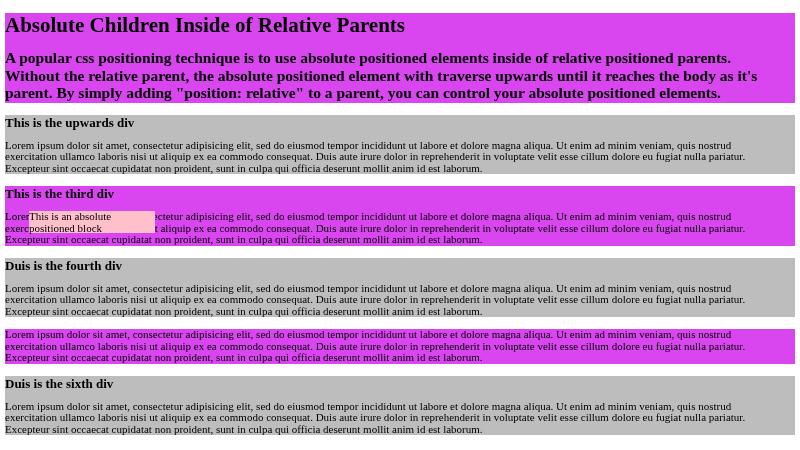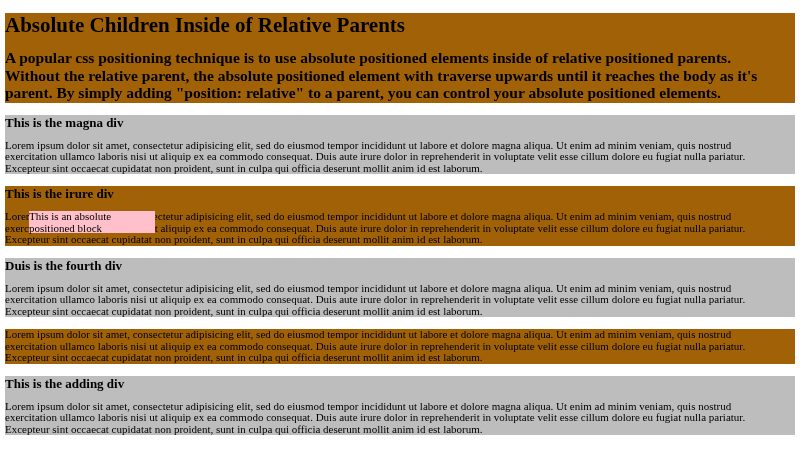--- a/index.html
+++ b/index.html
@@ -13,21 +13,21 @@
     body {
       font-family: "Liberation Serif", "DejaVu Serif", serif;
       color: #000;
       padding: 13px 5px 0 5px;
       box-sizing: border-box;
     }
     .block {
       position: relative;
       margin: 0 0 12px 0;
     }
-    .block.light { background: #a16207; }
+    .block.light { background: #d946ef; }
     .block.dark { background: #bdbdbd; }
 
     .intro h1 {
       font-size: 21px;
       font-weight: bold;
       margin: 0;
       padding: 0;
       line-height: 24px;
     }
     .intro h2 {
@@ -64,35 +64,35 @@
   </style>
 </head>
 <body>
 
 <div class="block light intro">
   <h1>Absolute Children Inside of Relative Parents</h1>
   <h2>A popular css positioning technique is to use absolute positioned elements inside of relative positioned parents. Without the relative parent, the absolute positioned element with traverse upwards until it reaches the body as it's parent. By simply adding "position: relative" to a parent, you can control your absolute positioned elements.</h2>
 </div>
 
 <div class="block dark section">
-  <h3>This is the magna div</h3>
+  <h3>This is the upwards div</h3>
   <p>Lorem ipsum dolor sit amet, consectetur adipisicing elit, sed do eiusmod tempor incididunt ut labore et dolore magna aliqua. Ut enim ad minim veniam, quis nostrud exercitation ullamco laboris nisi ut aliquip ex ea commodo consequat. Duis aute irure dolor in reprehenderit in voluptate velit esse cillum dolore eu fugiat nulla pariatur. Excepteur sint occaecat cupidatat non proident, sunt in culpa qui officia deserunt mollit anim id est laborum.</p>
 </div>
 
 <div class="block light section">
-  <h3>This is the irure div</h3>
+  <h3>This is the third div</h3>
   <p>Lorem ipsum dolor sit amet, consectetur adipisicing elit, sed do eiusmod tempor incididunt ut labore et dolore magna aliqua. Ut enim ad minim veniam, quis nostrud exercitation ullamco laboris nisi ut aliquip ex ea commodo consequat. Duis aute irure dolor in reprehenderit in voluptate velit esse cillum dolore eu fugiat nulla pariatur. Excepteur sint occaecat cupidatat non proident, sunt in culpa qui officia deserunt mollit anim id est laborum.</p>
   <div class="abs-block">This is an absolute positioned block</div>
 </div>
 
 <div class="block dark section">
   <h3>Duis is the fourth div</h3>
   <p>Lorem ipsum dolor sit amet, consectetur adipisicing elit, sed do eiusmod tempor incididunt ut labore et dolore magna aliqua. Ut enim ad minim veniam, quis nostrud exercitation ullamco laboris nisi ut aliquip ex ea commodo consequat. Duis aute irure dolor in reprehenderit in voluptate velit esse cillum dolore eu fugiat nulla pariatur. Excepteur sint occaecat cupidatat non proident, sunt in culpa qui officia deserunt mollit anim id est laborum.</p>
 </div>
 
 <div class="block light section">
   <p>Lorem ipsum dolor sit amet, consectetur adipisicing elit, sed do eiusmod tempor incididunt ut labore et dolore magna aliqua. Ut enim ad minim veniam, quis nostrud exercitation ullamco laboris nisi ut aliquip ex ea commodo consequat. Duis aute irure dolor in reprehenderit in voluptate velit esse cillum dolore eu fugiat nulla pariatur. Excepteur sint occaecat cupidatat non proident, sunt in culpa qui officia deserunt mollit anim id est laborum.</p>
 </div>
 
 <div class="block dark section">
-  <h3>This is the adding div</h3>
+  <h3>Duis is the sixth div</h3>
   <p>Lorem ipsum dolor sit amet, consectetur adipisicing elit, sed do eiusmod tempor incididunt ut labore et dolore magna aliqua. Ut enim ad minim veniam, quis nostrud exercitation ullamco laboris nisi ut aliquip ex ea commodo consequat. Duis aute irure dolor in reprehenderit in voluptate velit esse cillum dolore eu fugiat nulla pariatur. Excepteur sint occaecat cupidatat non proident, sunt in culpa qui officia deserunt mollit anim id est laborum.</p>
 </div>
 
 </body></html>

